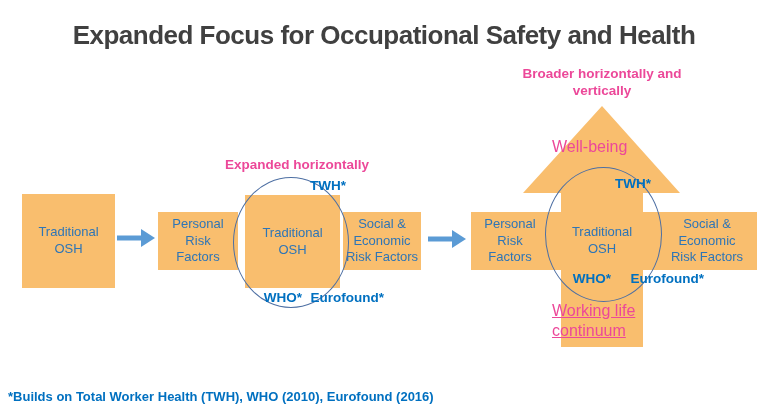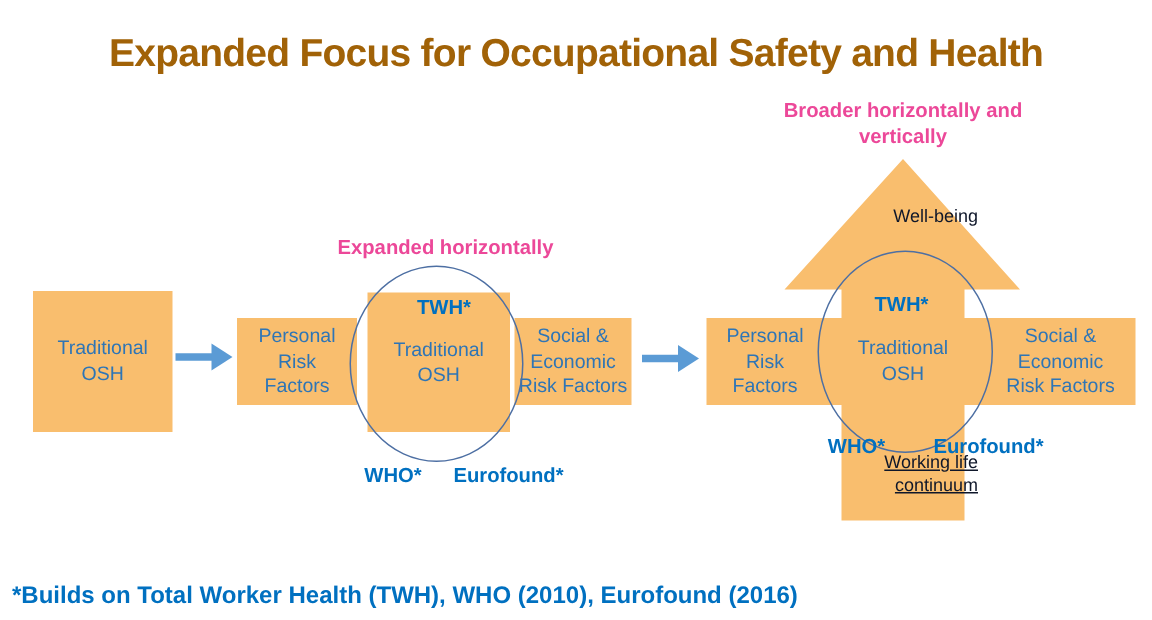--- a/index.html
+++ b/index.html
@@ -3,44 +3,44 @@
 <meta charset="utf-8">
 <style>
   html,body{margin:0;padding:0;background:#fff;}
   #slide{
     position:relative;width:768px;height:413px;background:#ffffff;overflow:hidden;
     font-family:"Liberation Sans",sans-serif;
   }
   .abs{position:absolute;}
   .title{
     width:768px;top:20px;left:0;text-align:center;
-    font-size:26px;font-weight:bold;color:#a16207;letter-spacing:-0.5px;
+    font-size:26px;font-weight:bold;color:#404040;letter-spacing:-0.5px;
   }
   .sec-label{
     font-size:13.5px;font-weight:bold;color:#ec4899;text-align:center;line-height:1.25;
   }
   .obox{
     background:#F9BE6E;display:flex;align-items:center;justify-content:center;
     text-align:center;color:#2E75B6;font-size:13px;line-height:1.3;z-index:2;
   }
   .boxtext{
     display:flex;align-items:center;justify-content:center;text-align:center;
     color:#2E75B6;font-size:13px;line-height:1.3;z-index:4;
   }
   .starred{
-    font-size:13.5px;font-weight:bold;color:#0070C0;text-align:center;z-index:5;margin-top:19px;
+    font-size:13.5px;font-weight:bold;color:#0070C0;text-align:right;z-index:5;
   }
   .bluetext{
-    font-size:12px;color:#0f172a;text-align:right;line-height:1.2;z-index:4;
+    font-size:16px;color:#ec4899;text-align:left;line-height:1.2;z-index:4;
   }
   .ellipse{
     border:1.5px solid #4D6FA3;border-radius:50%;z-index:3;background:transparent;
   }
   .footnote{
-    font-size:16px;font-weight:bold;color:#0070C0;z-index:2;text-align:center;
+    font-size:13px;font-weight:bold;color:#0070C0;z-index:2;text-align:center;
   }
   svg{display:block;}
 </style>
 </head>
 <body>
 
 <div id="slide">
 
   <div class="abs title">Expanded Focus for Occupational Safety and Health</div>
 

